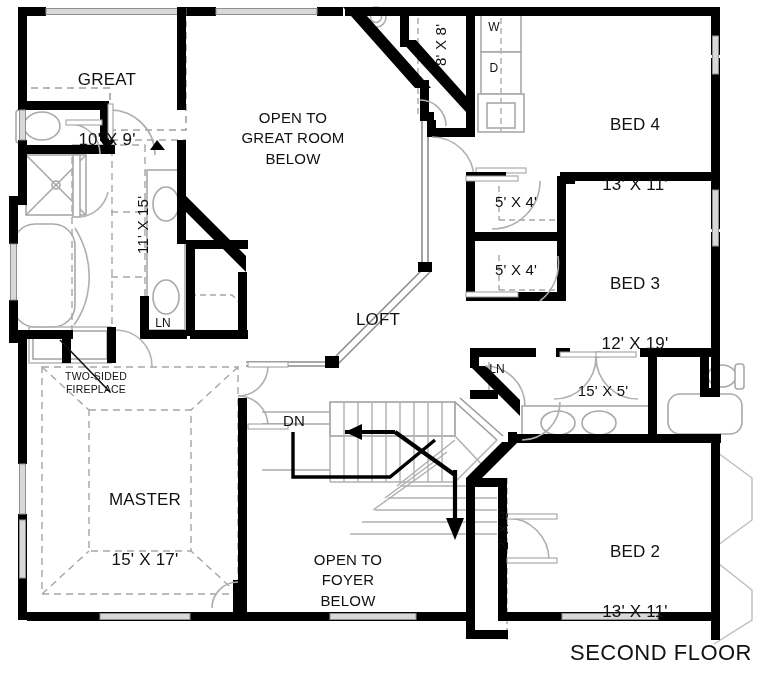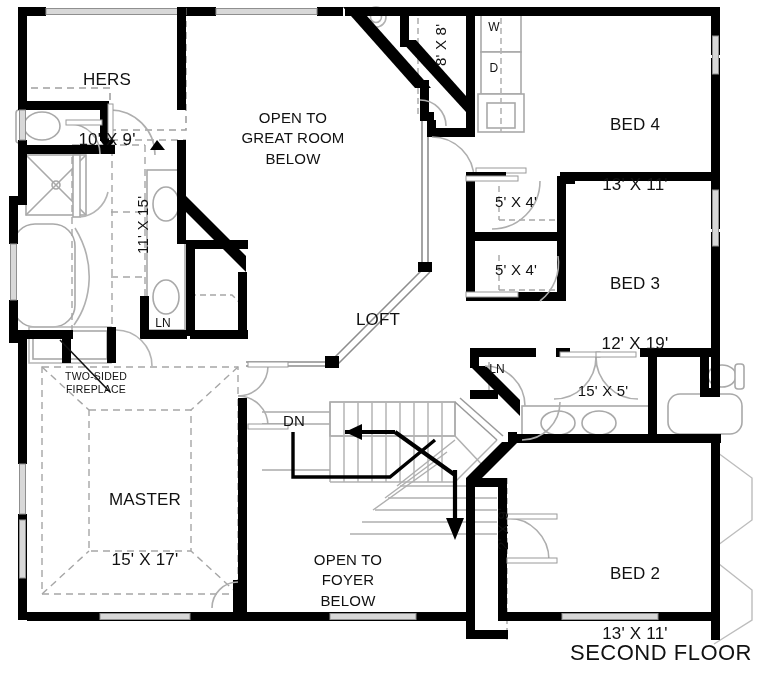--- a/index.html
+++ b/index.html
@@ -370,21 +370,21 @@
     <polygon points="345,432 362,424 362,440" fill="#000000"></polygon>
     <polygon points="455,540 446,518 464,518" fill="#000000"></polygon>
 
     <g stroke="#111111" stroke-width="1.6" fill="none">
       <path d="M60,340 L110,392"></path>
     </g>
 
   </svg>
 
   <div class="lbl lbl-room" style="left:42px;top:30px;width:130px;">
-    <div>HERS</div>
+    <div>GREAT</div>
     <div>10' X 9'</div>
   </div>
 
   <div class="lbl lbl-open" style="left:218px;top:108px;width:150px;">OPEN TO
 GREAT ROOM
 BELOW</div>
 
   <div class="lbl lbl-room-sm rot90" style="left:95px;top:216px;width:96px;">11' X 15'</div>
 
   <div class="lbl lbl-room-sm rot90" style="left:404px;top:36px;width:74px;">8' X 8'</div>
@@ -424,20 +424,20 @@
   </div>
 
   <div class="lbl lbl-room-sm" style="left:277px;top:412px;width:34px;">DN</div>
 
   <div class="lbl lbl-open" style="left:288px;top:550px;width:120px;">OPEN TO
 FOYER
 BELOW</div>
 
   <div class="lbl lbl-room-sm rot90" style="left:466px;top:520px;width:74px;">2' X 9'</div>
 
-  <div class="lbl lbl-room" style="left:570px;top:524px;width:130px;">
+  <div class="lbl lbl-room" style="left:570px;top:502px;width:130px;">
     <div>BED 2</div>
     <div>13' X 11'</div>
   </div>
 
   <div class="lbl lbl-title" style="left:552px;top:640px;width:200px;text-align:right;">SECOND FLOOR</div>
 
 </div>
 
 </body></html>

